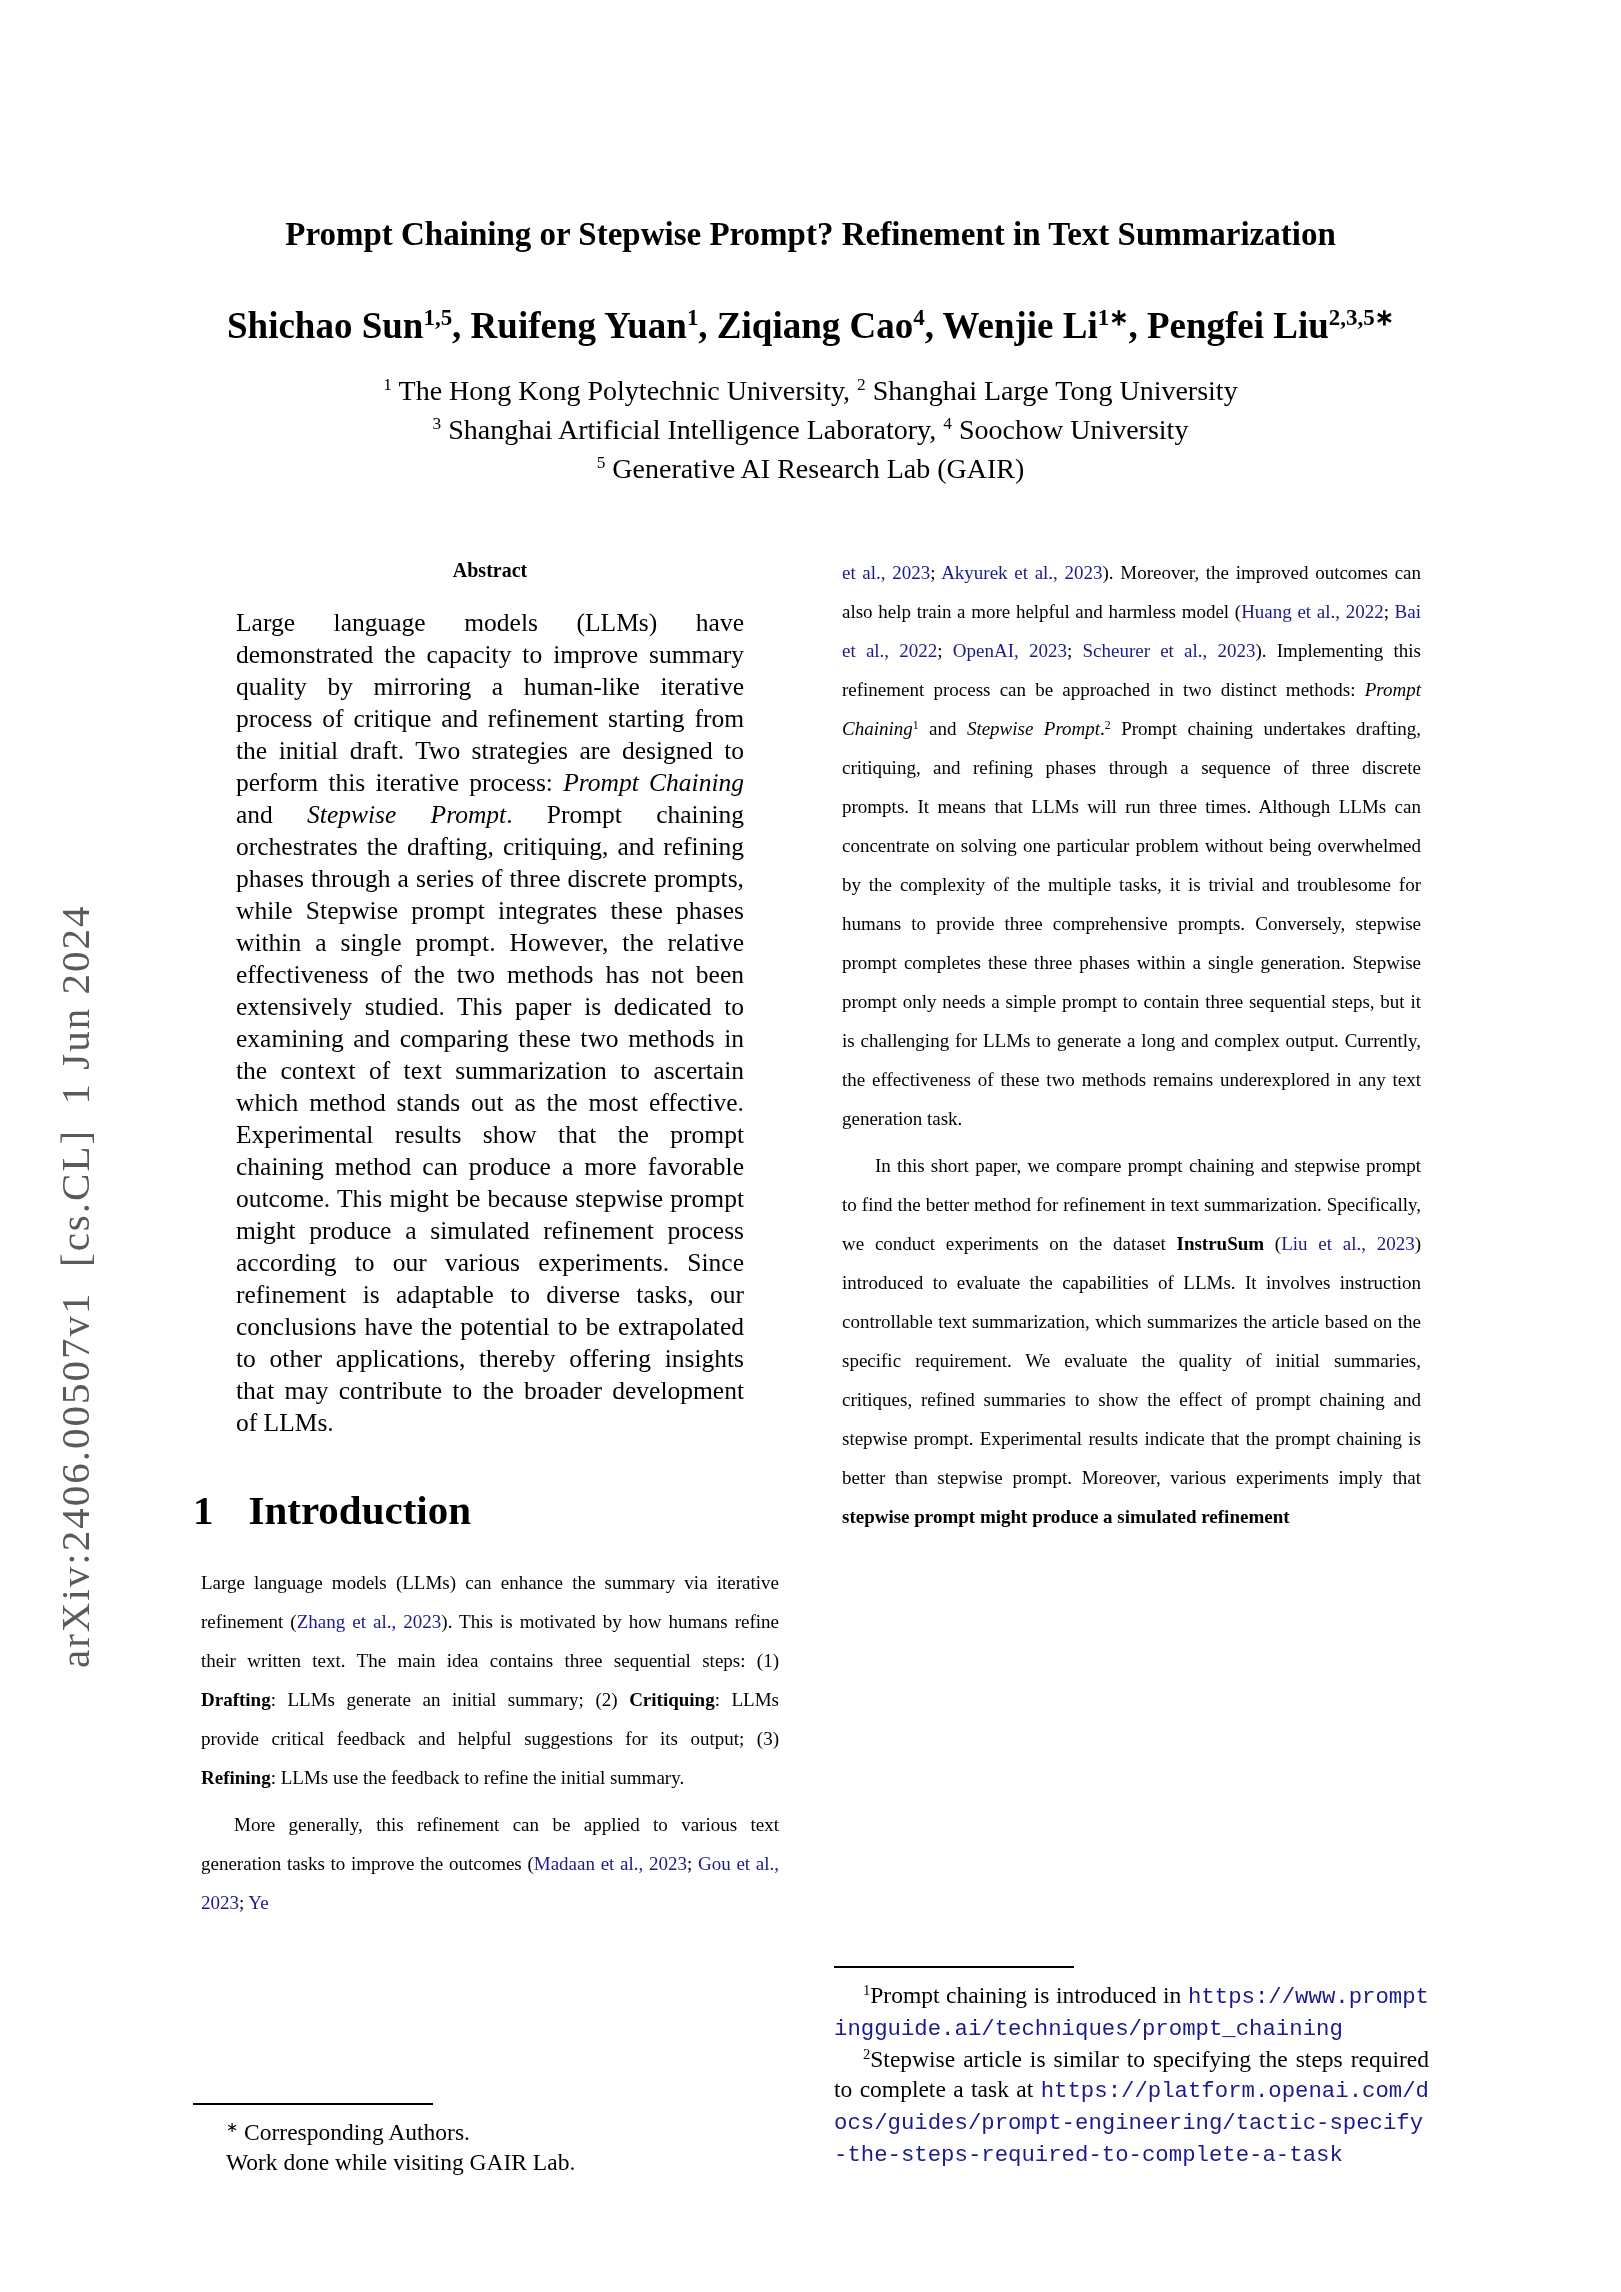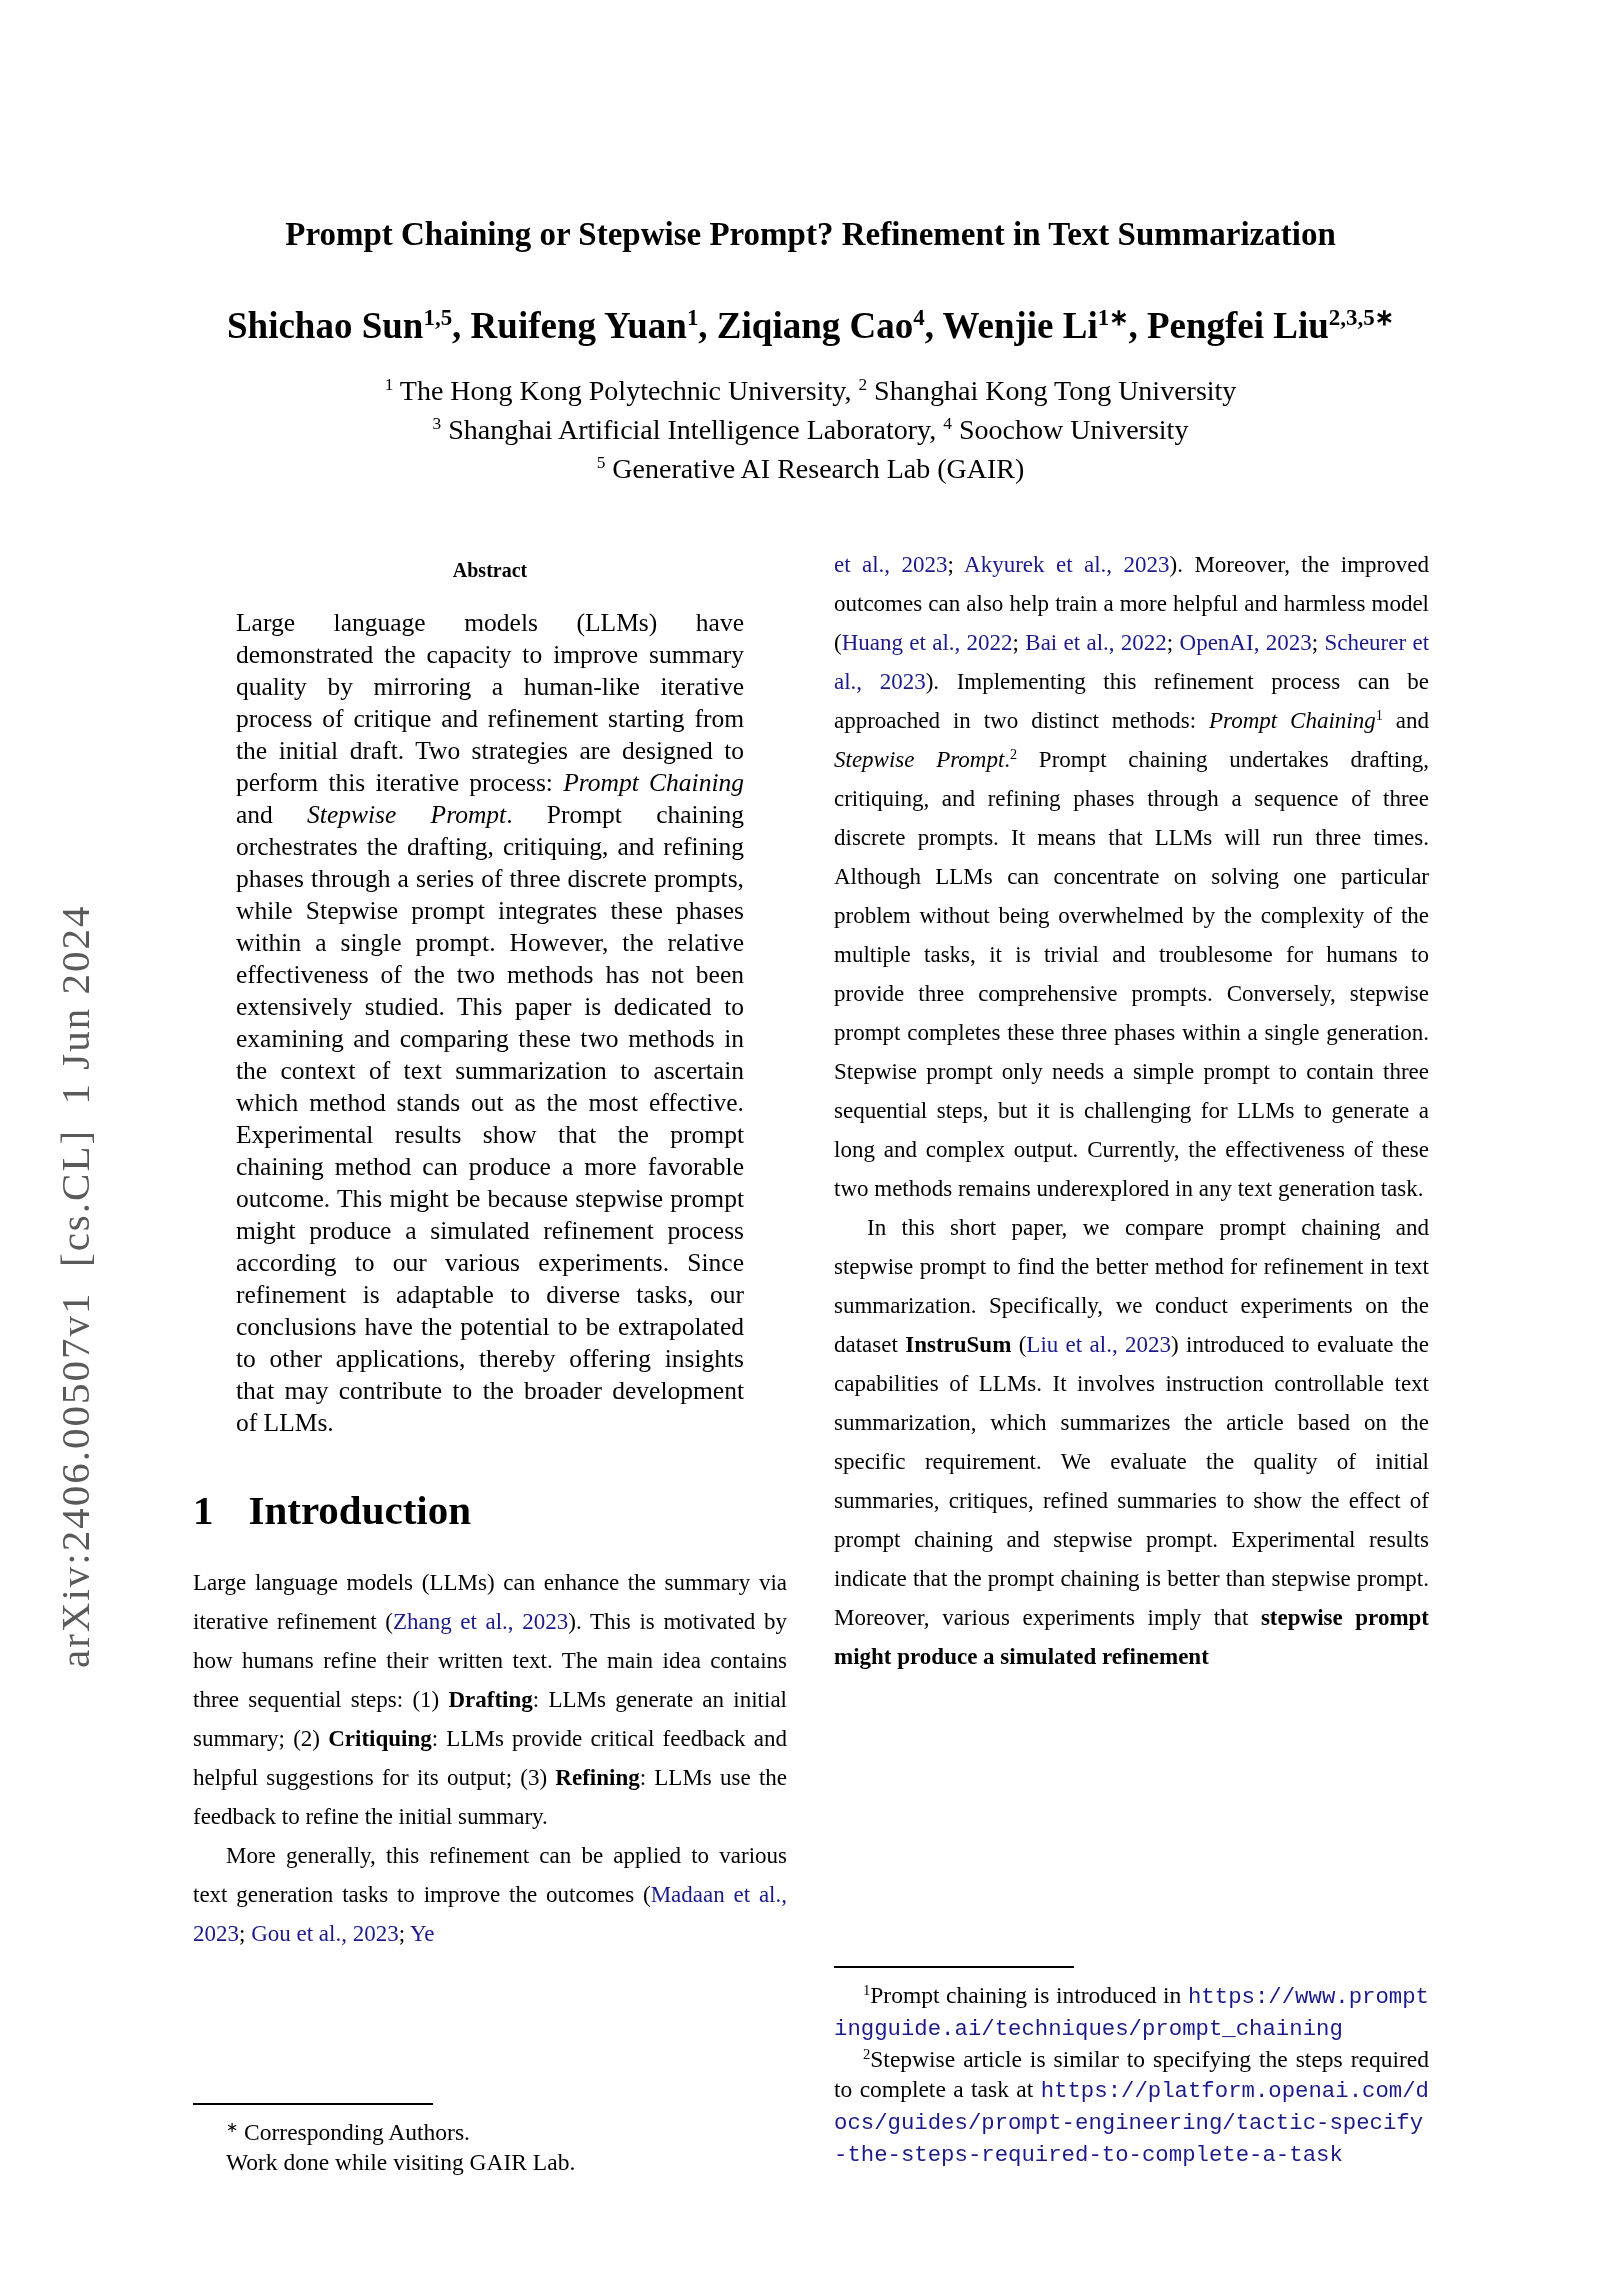--- a/index.html
+++ b/index.html
@@ -19,21 +19,21 @@
   .affil-line { font-size:28px; line-height:39px; }
   .email-line { font-size:23.5px; font-family:"Liberation Mono", monospace; margin-top:11.8px; }
   .col { position:absolute; width:594px; }
   .col-left { left:193px; top:545px; }
   .col-right { left:834px; top:545px; width:595px; }
   .abstract { padding:0 43px; }
   .abstract-heading { text-align:center; font-weight:bold; font-size:20px; margin:13.7px 0 25.5px; }
   .abstract-body { margin:0; font-size:25.5px; line-height:32px; text-align:justify; hyphens:auto; }
   .section-heading { font-size:41px; font-weight:bold; margin:47px 0 29px; }
   .sec-num { margin-right:35px; }
-  .body-par { margin:0; font-size:23px; line-height:39px; text-align:justify; hyphens:auto; }
+  .body-par { margin:8px; font-size:19px; line-height:39px; text-align:justify; hyphens:auto; }
   .indent { text-indent:33px; }
   .footnote-block { position:absolute; font-size:23.5px; line-height:30px; }
   .fn-left { left:193px; top:2103px; width:594px; }
   .fn-right { left:834px; top:1966px; width:595px; text-align:justify; }
   .fn-rule { width:240px; border-top:2px solid #000; margin-bottom:11.8px; }
   .fn-line { padding-left:33px; }
   .fn-par { text-indent:29px; }
   .seg-i { font-style:italic; }
   .seg-b { font-weight:bold; }
   .seg-cite { color:var(--cite); }
@@ -44,21 +44,21 @@
 </head>
 <body>
 
 <div class="page" style="background: rgb(255, 255, 255);">
 
   <div class="arxiv-watermark">arXiv:2406.00507v1  [cs.CL]  1 Jun 2024</div>
 
   <header class="paper-header">
     <h1 class="paper-title">Prompt Chaining or Stepwise Prompt? Refinement in Text Summarization</h1>
     <div class="author-line"><span>Shichao Sun</span><span class="seg-sup">1,5</span><span>, </span><span>Ruifeng Yuan</span><span class="seg-sup">1</span><span>, </span><span>Ziqiang Cao</span><span class="seg-sup">4</span><span>, </span><span>Wenjie Li</span><span class="seg-sup">1∗</span><span>, </span><span>Pengfei Liu</span><span class="seg-sup">2,3,5∗</span></div>
-    <div class="affil-line"><span class="seg-sup">1</span><span> The Hong Kong Polytechnic University, </span><span class="seg-sup">2</span><span> Shanghai Kong Tong University</span></div>
+    <div class="affil-line"><span class="seg-sup">1</span><span> The Hong Kong Polytechnic University, </span><span class="seg-sup">2</span><span> Shanghai Large Tong University</span></div>
     <div class="affil-line"><span class="seg-sup">3</span><span> Shanghai Artificial Intelligence Laboratory, </span><span class="seg-sup">4</span><span> Soochow University</span></div>
     <div class="affil-line"><span class="seg-sup">5</span><span> Generative AI Research Lab (GAIR)</span></div>
   </header>
 
   <section class="col col-left">
     <div class="abstract">
       <div class="abstract-heading">Abstract</div>
       <p class="abstract-body"><span>Large language models (LLMs) have demonstrated the capacity to improve summary quality by mirroring a human-like iterative process of critique and refinement starting from the initial draft. Two strategies are designed to perform this iterative process: </span><span class="seg-i">Prompt Chaining</span><span> and </span><span class="seg-i">Stepwise Prompt</span><span>. Prompt chaining orchestrates the drafting, critiquing, and refining phases through a series of three discrete prompts, while Stepwise prompt integrates these phases within a single prompt. However, the relative effectiveness of the two methods has not been extensively studied. This paper is dedicated to examining and comparing these two methods in the context of text summarization to ascertain which method stands out as the most effective. Experimental results show that the prompt chaining method can produce a more favorable outcome. This might be because stepwise prompt might produce a simulated refinement process according to our various experiments. Since refinement is adaptable to diverse tasks, our conclusions have the potential to be extrapolated to other applications, thereby offering insights that may contribute to the broader development of LLMs.</span></p>
     </div>
     <h2 class="section-heading"><span class="sec-num">1</span><span class="sec-title">Introduction</span></h2>

